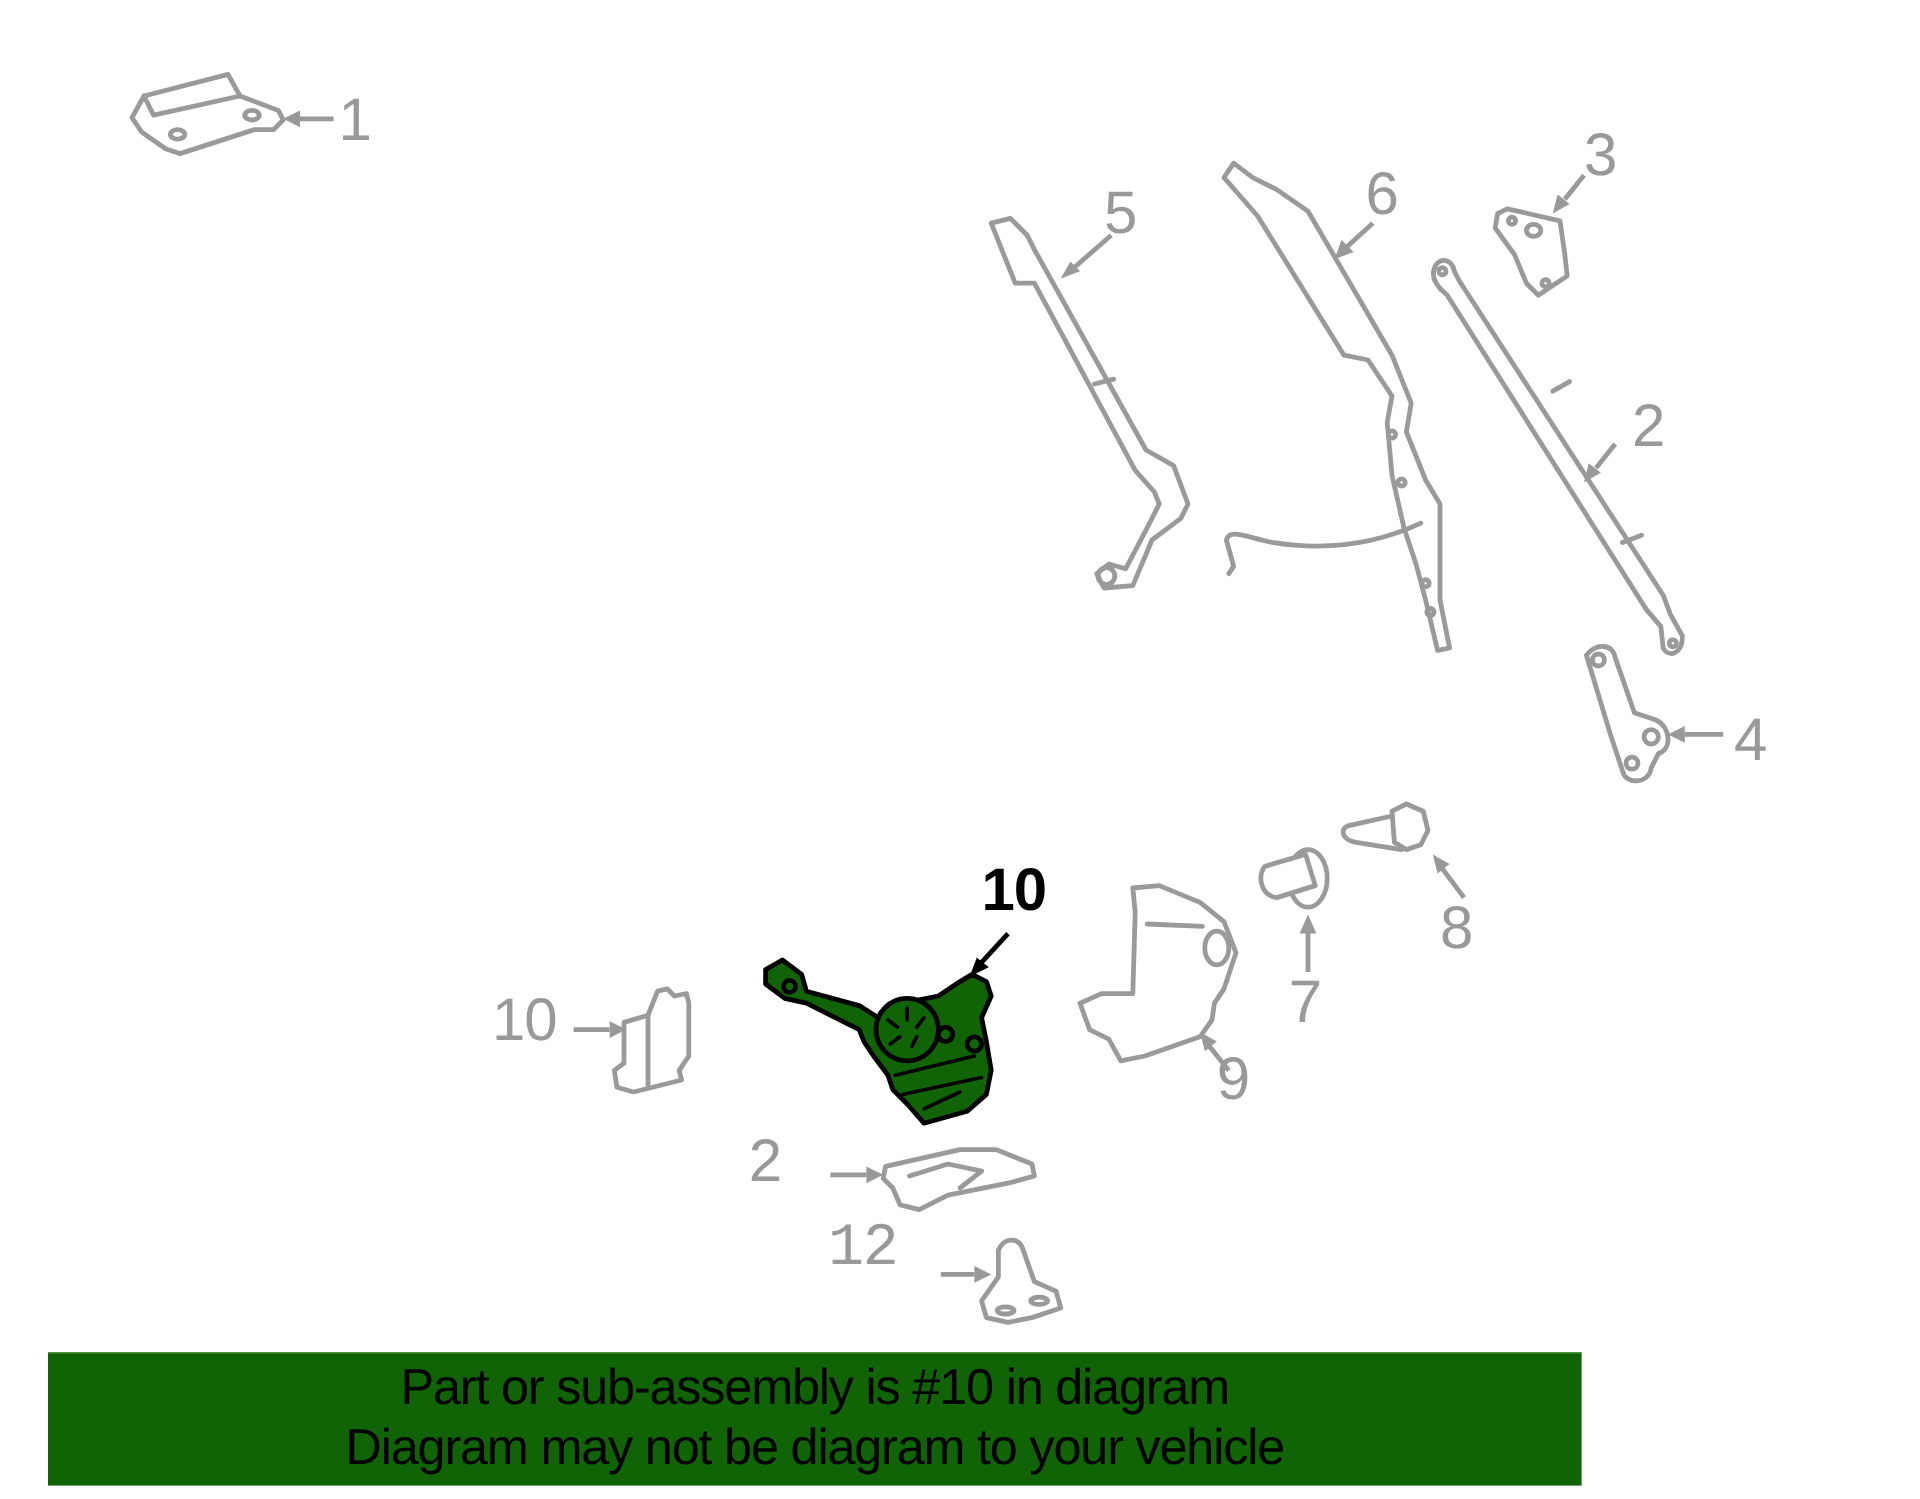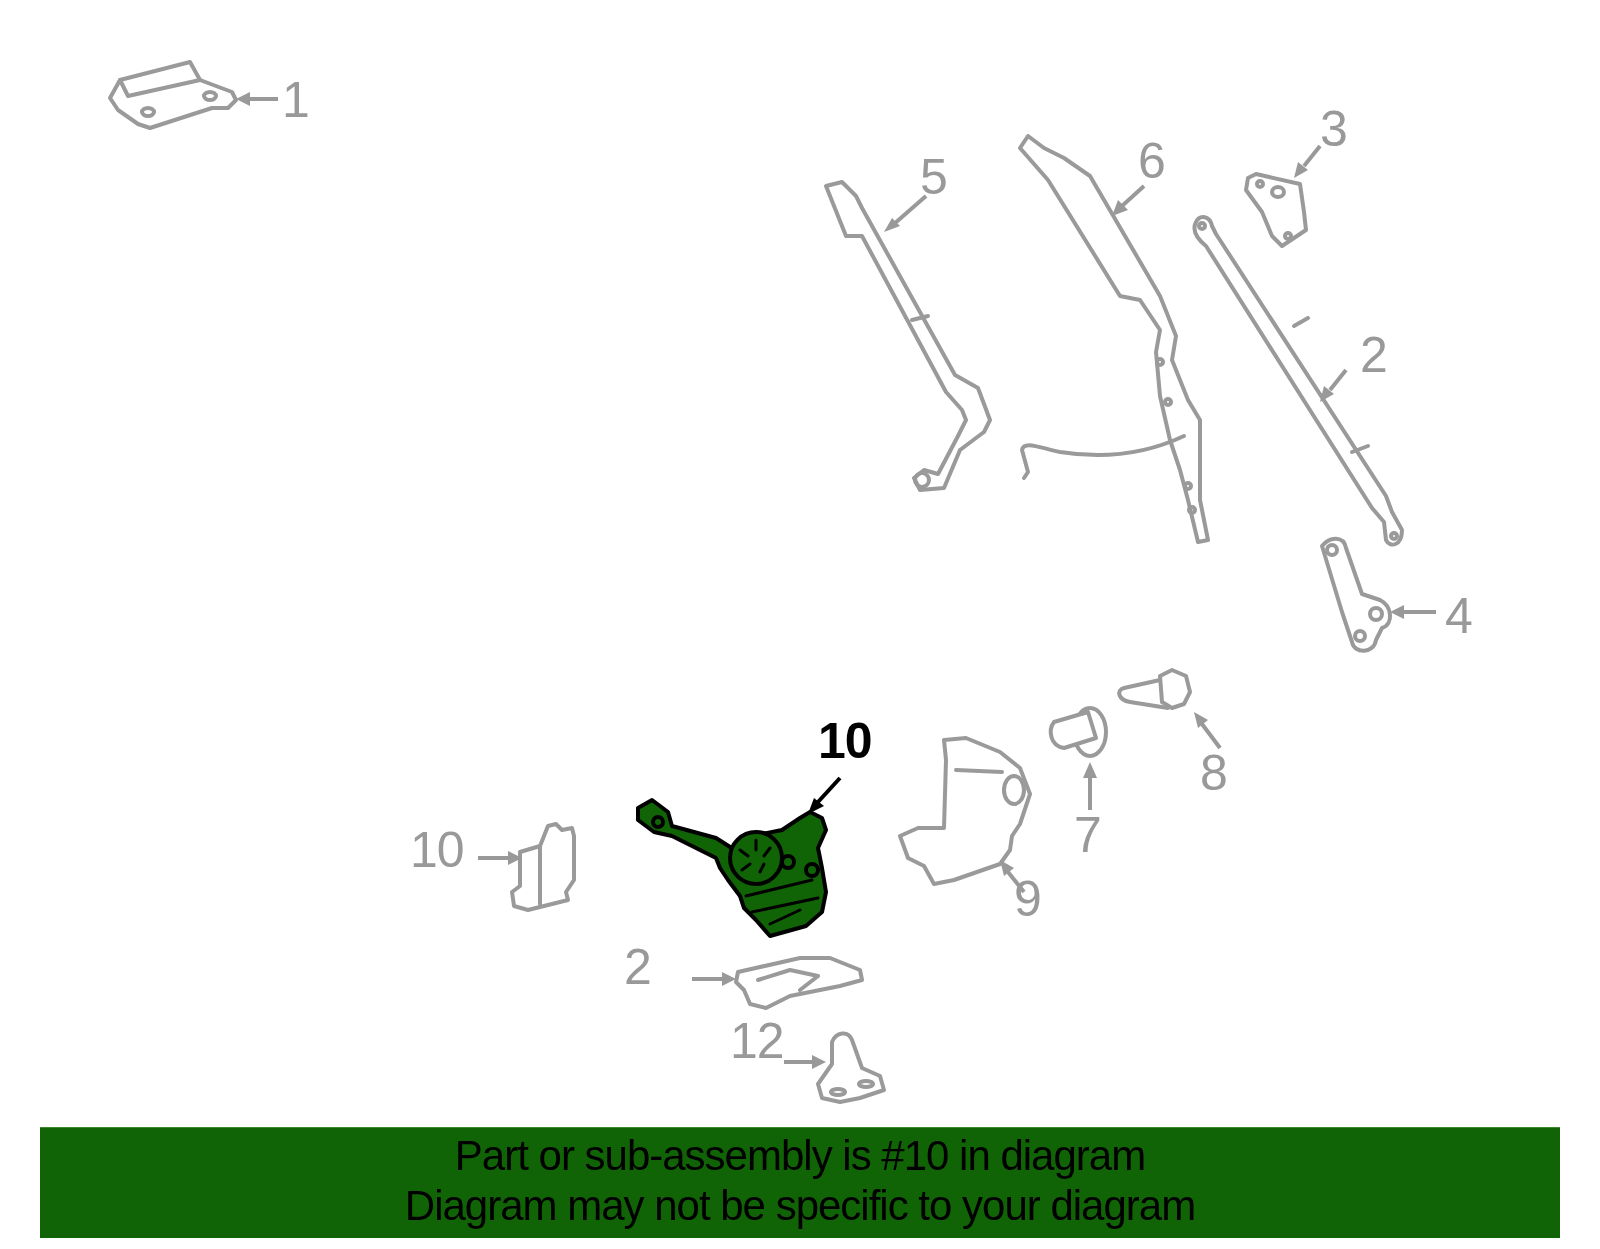--- a/index.html
+++ b/index.html
@@ -2,21 +2,21 @@
 <html><head>
 <meta charset="utf-8">
 <style>
   html, body { margin: 0; padding: 0; background: #ffffff; }
   body { width: 1600px; height: 1249px; position: relative; overflow: hidden;
          font-family: "Liberation Sans", sans-serif; }
   #diagram { position: absolute; left: 0; top: 0; width: 1600px; height: 1120px; }
   .callout { position: absolute; font-family: "Liberation Sans", sans-serif;
              font-size: 50px; line-height: 1; color: #999999; letter-spacing: -1px; }
   .callout.highlight { color: #000000; }
-  #banner { position: absolute; left: 40px; top: 1127px; width: 1520px; height: 111px;
+  #banner { position: absolute; left: 40px; top: 1127px; width: 1278px; height: 111px;
             background: #116405; border-top: 1px solid #3c8a2c; box-sizing: border-box;
             text-align: center; }
   #banner .line { display: block; font-family: "Liberation Sans", sans-serif; color: #000;
                   font-size: 42px; line-height: 50px; letter-spacing: -1px; }
   #banner .l1 { margin-top: 3px; }
   svg .part { fill: none; stroke: #9a9a9a; stroke-width: 4; stroke-linejoin: round; stroke-linecap: round; }
   svg .partfill { fill: #ffffff; stroke: #9a9a9a; stroke-width: 4; stroke-linejoin: round; }
   svg .arrow { stroke: #999999; stroke-width: 4; fill: none; }
   svg .arrowhead { fill: #999999; }
   svg .hl { fill: #116405; stroke: #000; stroke-width: 4; stroke-linejoin: round; }
@@ -148,20 +148,20 @@
   <span class="callout" style="left:1360px; top:330px;">2</span>
   <span class="callout" style="left:1320px; top:104px;">3</span>
   <span class="callout" style="left:1445px; top:591px;">4</span>
   <span class="callout" style="left:920px; top:152px;">5</span>
   <span class="callout" style="left:1138px; top:136px;">6</span>
   <span class="callout" style="left:1074px; top:810px;">7</span>
   <span class="callout" style="left:1200px; top:748px;">8</span>
   <span class="callout" style="left:1014px; top:874px;">9</span>
   <span class="callout highlight" style="left:818px; top:716px;font-weight:bold;">10</span>
   <span class="callout" style="left:624px; top:942px;">2</span>
-  <span class="callout" style="left:730px; top:1016px;">12</span>
+  <span class="callout" style="left:690px; top:1016px;font-family:Liberation Mono, monospace;">12</span>
   <span class="callout" style="left:410px; top:825px;">10</span>
 </div>
 
 <div id="banner">
   <span class="line l1">Part or sub-assembly is #10 in diagram</span>
-  <span class="line l2">Diagram may not be specific to your diagram</span>
+  <span class="line l2">Diagram may not be diagram to your vehicle</span>
 </div>
 
 </body></html>

